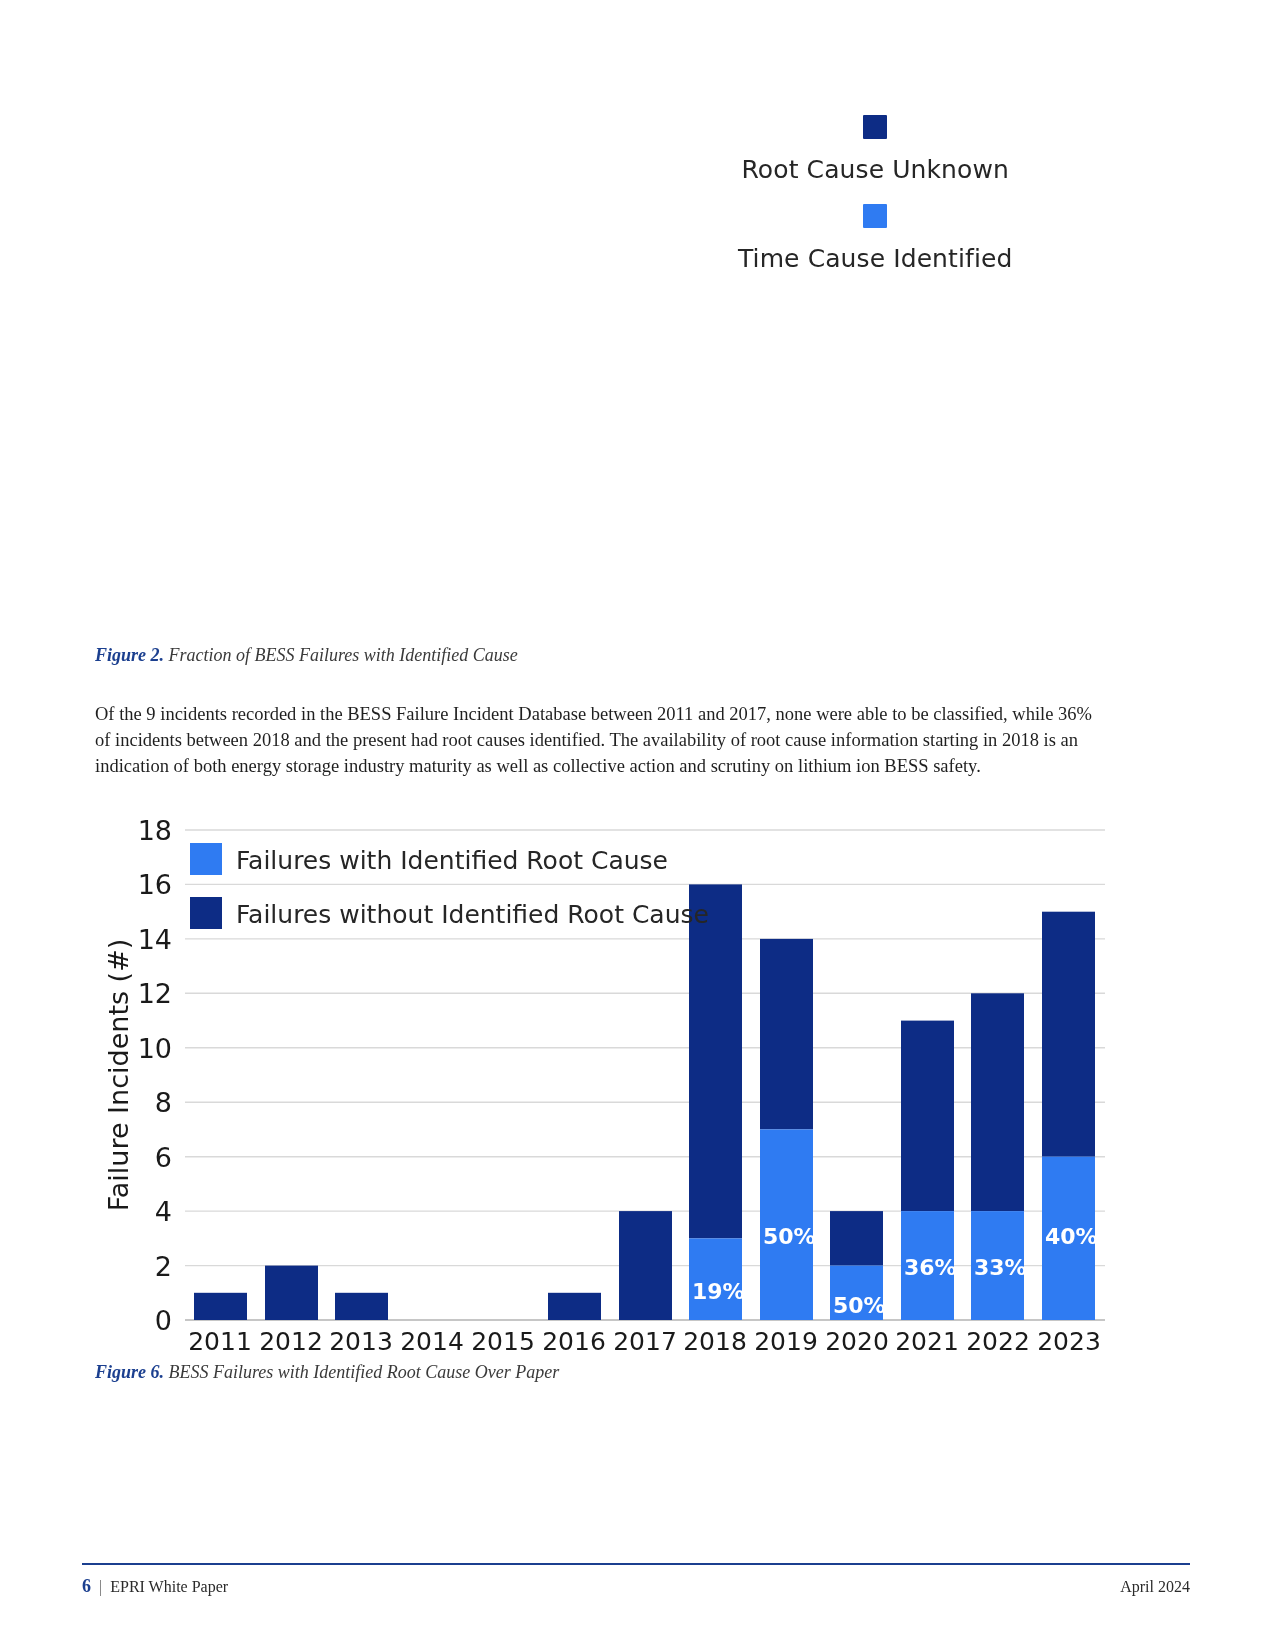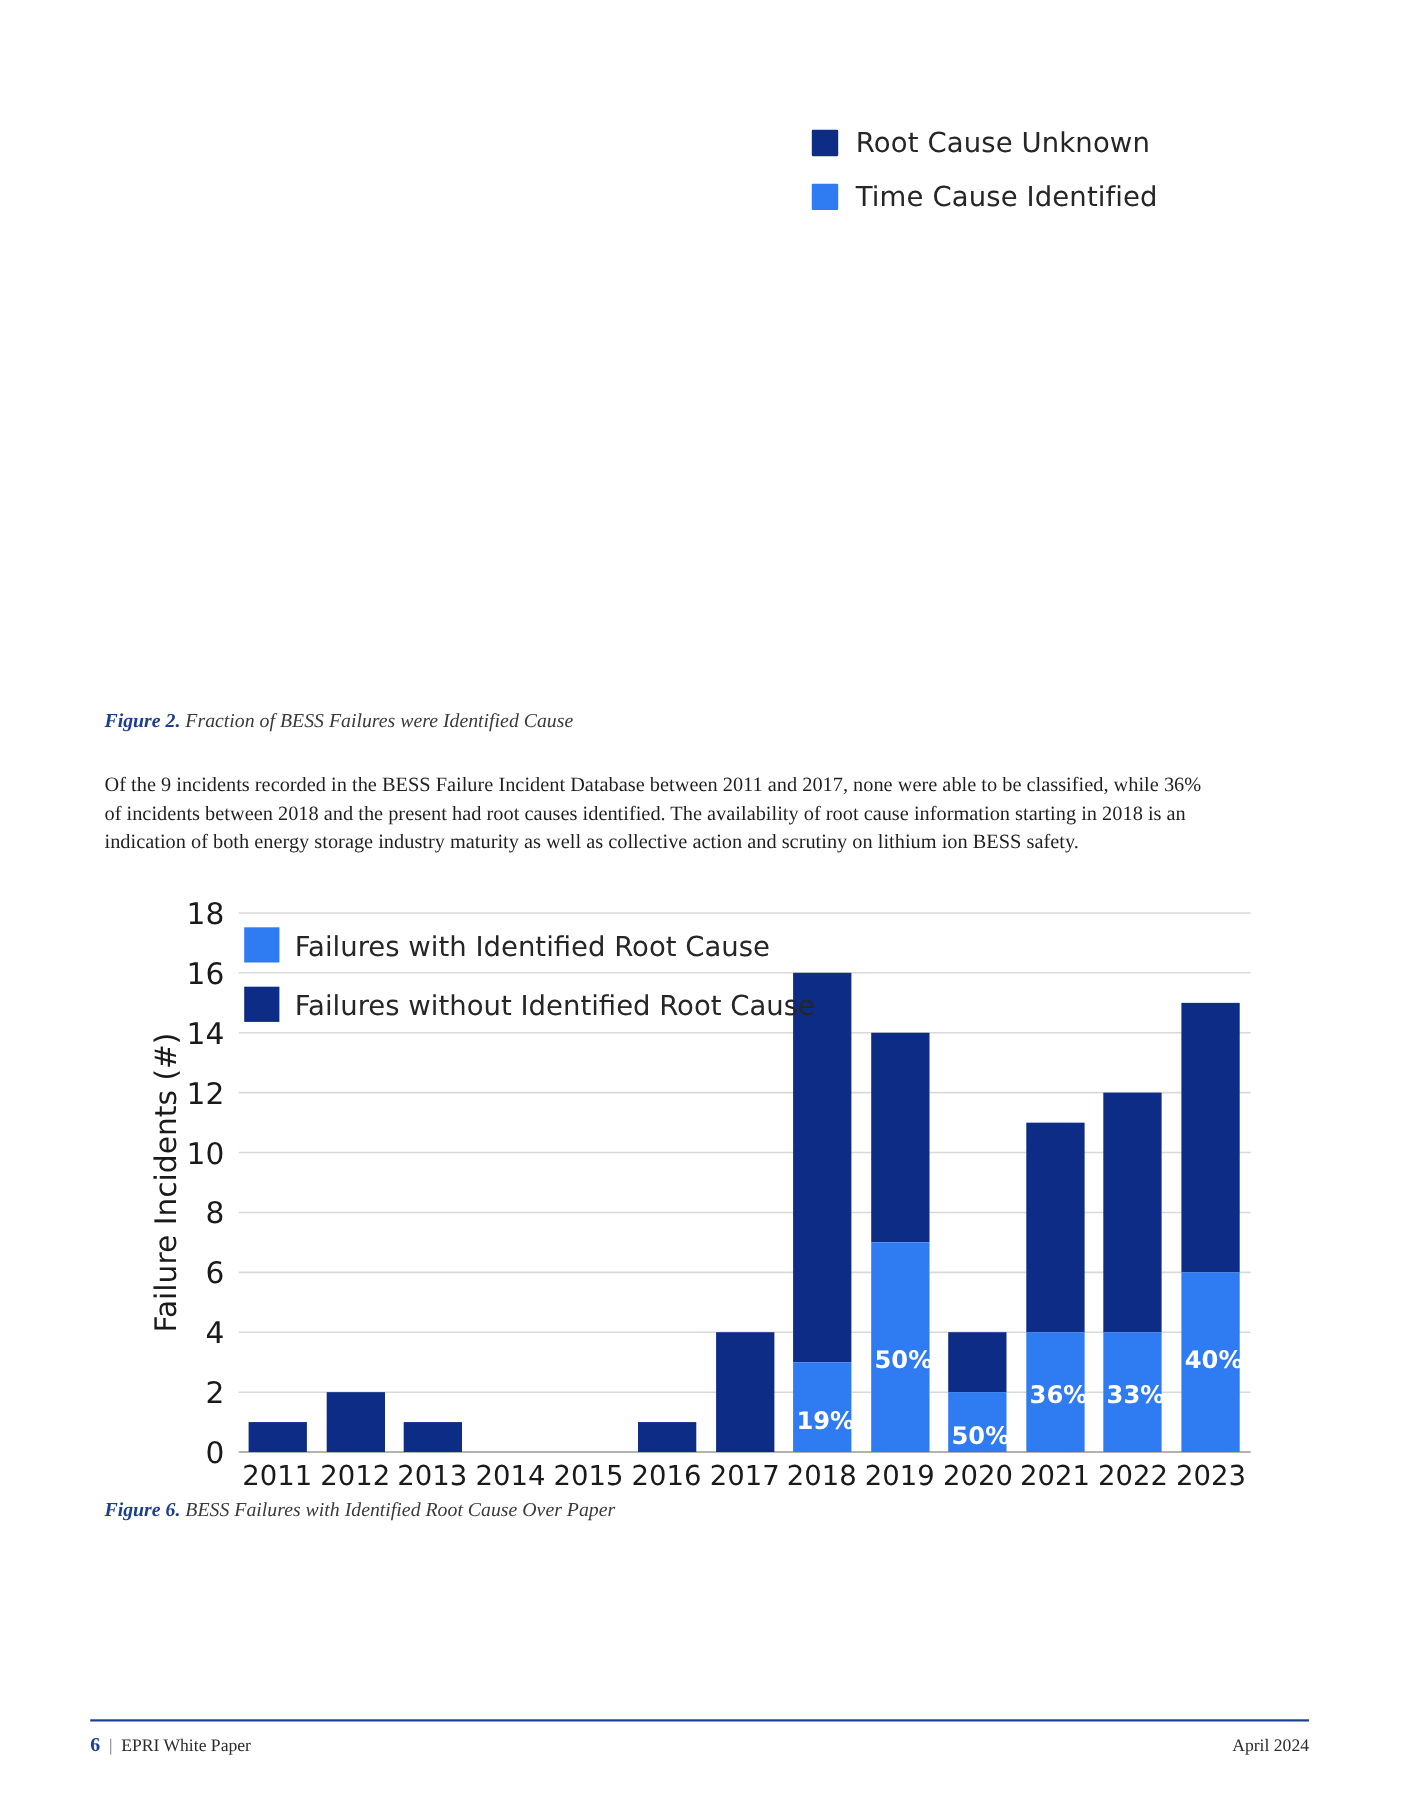--- a/index.html
+++ b/index.html
@@ -32,21 +32,21 @@
     font-weight: 700;
     font-size: 30px;
     fill: #ffffff;
   }
 
   .donut-legend {
     position: absolute;
     left: 738px; top: 45px;
     display: flex; flex-direction: column; gap: 20px;
   }
-  .legend-row { display:flex; align-items:center; gap:16px; }
+  .legend-row { display:flex; align-items:center; gap:16px;flex-direction:column; }
   .legend-swatch { width: 24px; height: 24px; flex: 0 0 auto; border-radius:1px; }
   .legend-text {
     font-family: "DejaVu Sans", sans-serif;
     font-size: 25px;
     color: #262626;
     letter-spacing: 0.1px;
     white-space: nowrap;
   }
 
   
@@ -76,21 +76,21 @@
     font-size: 18.5px;
     line-height: 26px;
     color: #1f1f1f;
     text-align: left;
   }
 
   
   .bar-block {
     position: absolute;
     left: 0; top: 820px;
-    width: 1275px; height: 540px; padding-left: 32px;
+    width: 1275px; height: 540px;
   }
   .bar-svg { display:block; }
 
   .axis-num {
     font-family: "DejaVu Sans", sans-serif;
     font-size: 27px;
     fill: #1a1a1a;
   }
   .axis-year {
     font-family: "DejaVu Sans", sans-serif;
@@ -152,21 +152,21 @@
         <span class="legend-text">Root Cause Unknown</span>
       </div>
       <div class="legend-row">
         <span class="legend-swatch" style="background:#2f7bf2"></span>
         <span class="legend-text">Time Cause Identified</span>
       </div>
     </div>
   </div>
 
   <div class="caption" id="caption-fig2">
-    <b>Figure 2.</b><span> Fraction of BESS Failures were Identified Cause</span>
+    <b>Figure 2.</b><span> Fraction of BESS Failures with Identified Cause</span>
   </div>
 
   <p class="body-para">Of the 9 incidents recorded in the BESS Failure Incident Database between 2011 and 2017, none were able to be classified, while 36% of incidents between 2018 and the present had root causes identified. The availability of root cause information starting in 2018 is an indication of both energy storage industry maturity as well as collective action and scrutiny on lithium ion BESS safety.</p>
 
   <div class="bar-block">
     <svg class="bar-svg" width="1275" height="540" viewBox="0 0 1275 540">
 
       <g>
         <line class="gridline" x1="185" y1="10" x2="1105" y2="10"></line>
         <line class="gridline" x1="185" y1="64.4" x2="1105" y2="64.4"></line>

